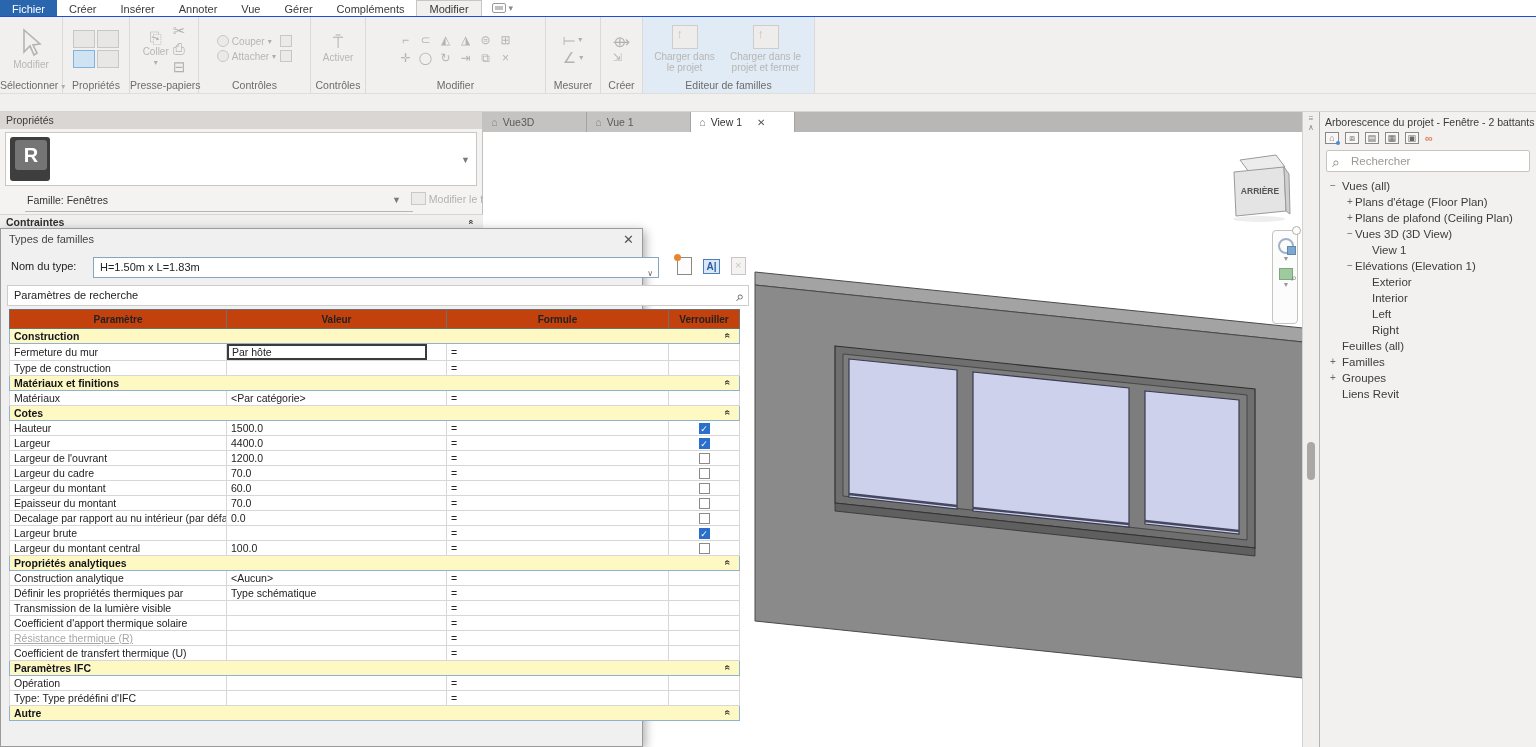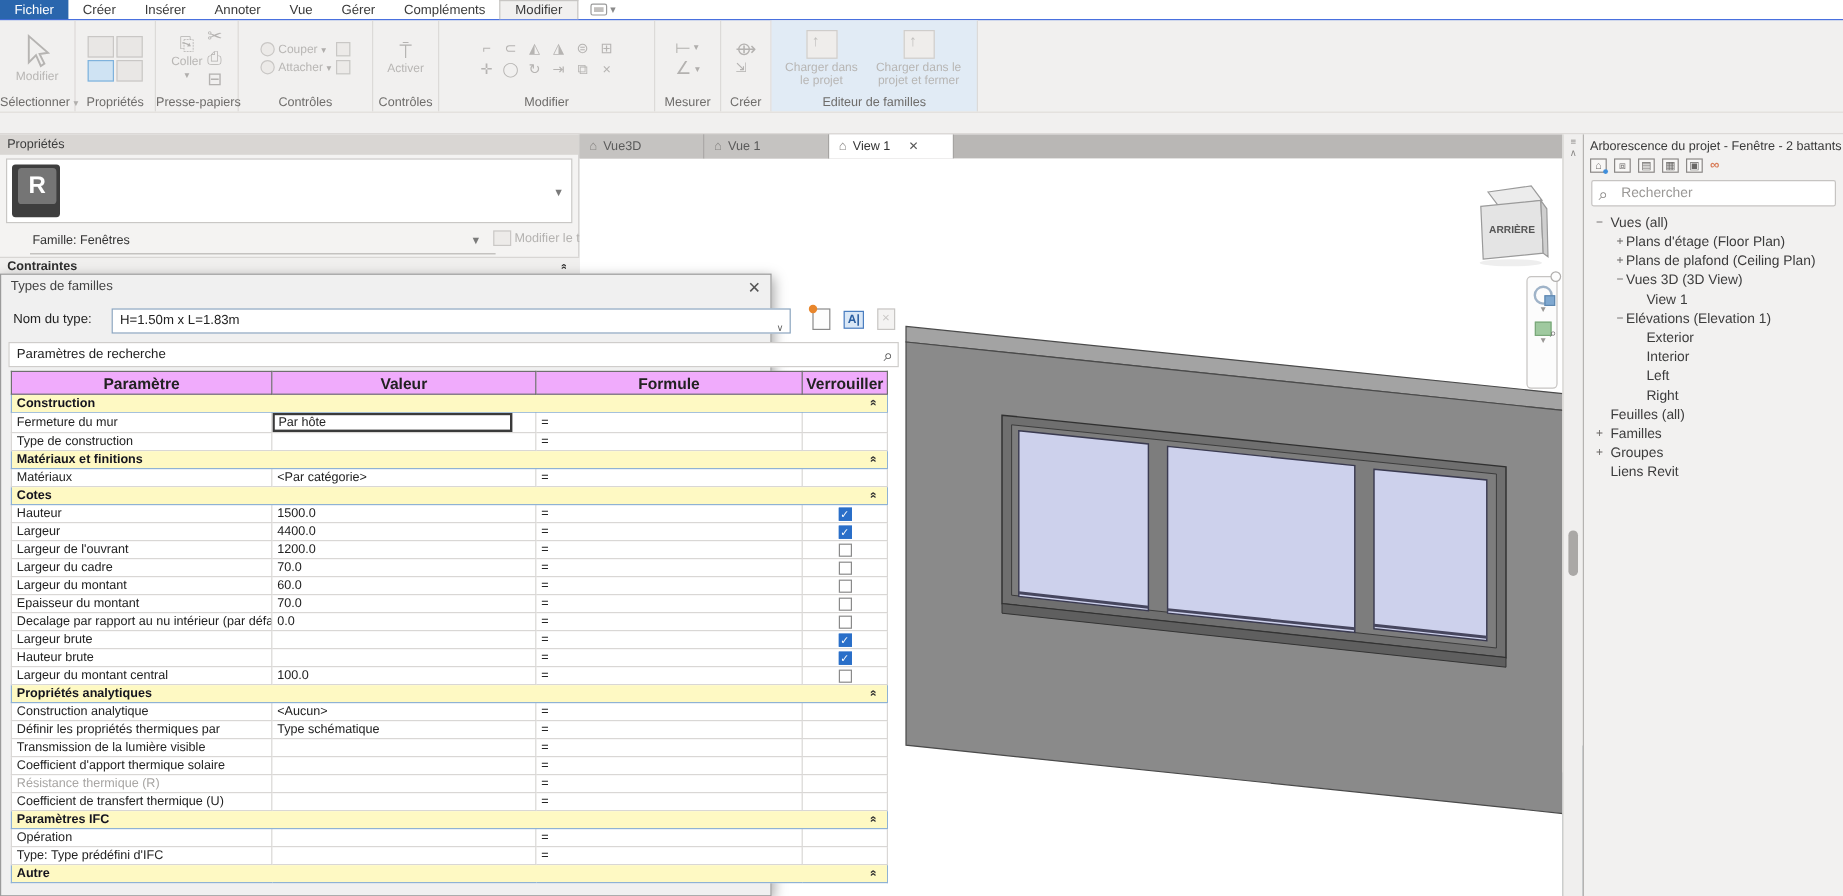--- a/index.html
+++ b/index.html
@@ -93,26 +93,26 @@
   .dlg-tools { position:absolute; right:12px; top:2px; display:flex; gap:11px; align-items:center; }
   .ico-page { width:15px; height:18px; background:#fdfdfd; border:1px solid #8a8a8a; position:relative; }
   .ico-page.new:before { content:""; position:absolute; left:-4px; top:-4px; width:7px; height:7px; border-radius:50%; background:#e8862c; }
   .ico-page.del { border-color:#c8c6c4; background:#f4f3f2; }
   .ico-page.del:after { content:"×"; position:absolute; left:3px; top:1px; color:#c8c6c4; font-size:11px; }
   .ico-rename { width:17px; height:15px; background:#d9e7f6; border:1px solid #4a7ec0; color:#2a5ea0; font-size:10px; font-weight:bold; text-align:center; line-height:13px; }
   .dlg-search { position:absolute; left:6px; top:56px; width:742px; height:21px; background:#fff; border:1px solid #cfcdcb; font-size:11px; color:#222; line-height:19px; padding:0 6px; }
   .dlg-search .mag { position:absolute; right:4px; top:1px; font-size:14px; color:#555; }
 
   .ftable { position:absolute; left:8px; top:80px; width:730px; border-collapse:collapse; table-layout:fixed; background:#fff; }
-  .ftable th { height:19px; font-size:13px; font-weight:bold; color:#222; border:1px solid #6f6f6f; background:#f0abfc; }
+  .ftable th { height:19px; font-size:10px; font-weight:bold; color:#222; border:1px solid #6f6f6f; background:#c2410c; }
   .ftable td { height:15px; font-size:10.5px; color:#222; border:1px solid #d9d7d5; padding:0 4px; overflow:hidden; white-space:nowrap; }
   .ftable tr.sec td { background:#fef9c3; font-weight:bold; color:#14141e; border:1px solid #8fb2d4; position:relative; }
   .ftable tr.sec .chev2 { position:absolute; right:8px; top:1px; display:inline-block; transform:rotate(90deg); font-size:10px; font-weight:bold; color:#333; }
   .ftable td.c-lock { text-align:center; padding:0; }
-  .ftable td.muted { color:#a8a6a4; }
+  .ftable td.muted { color:#a8a6a4;text-decoration:underline; }
   .cbx { display:inline-block; width:11px; height:11px; border:1px solid #8a8a8a; background:#fff; vertical-align:middle; line-height:10px; }
   .cbx.on { background:#2a6fc9; border-color:#2a6fc9; color:#fff; font-size:9px; text-align:center; }
   .val-edit { display:inline-block; min-width:200px; border:2px solid #3a3a3a; background:#fff; padding:0 3px; margin-left:-4px; line-height:12px; }
 
   
   .browser { position:absolute; left:1319px; top:112px; width:217px; height:635px; background:#f2f1f0; border-left:1px solid #b5b3b1; z-index:5; }
   .br-title { font-size:10.5px; color:#3a3a3a; padding:4px 5px 2px; white-space:nowrap; overflow:hidden; }
   .br-tools { display:flex; gap:6px; padding:2px 5px 4px; align-items:center; }
   .bt-ico { width:14px; height:12px; border:1px solid #8a8886; background:#f8f7f6; position:relative; font-size:9px; color:#6a6866; text-align:center; line-height:11px; }
   .bt-ico.home:after { content:""; position:absolute; right:-2px; bottom:-2px; width:4px; height:4px; background:#3f8edb; border-radius:50%; }
@@ -481,26 +481,20 @@
             <td>=</td>
             <td class="c-lock"><span class="cbx"></span></td>
           </tr>
           <tr>
             <td>Largeur brute</td>
             <td></td>
             <td>=</td>
             <td class="c-lock"><span class="cbx on">✓</span></td>
           </tr>
           <tr>
-            <td>Hauteur brute</td>
-            <td></td>
-            <td>=</td>
-            <td class="c-lock"><span class="cbx on">✓</span></td>
-          </tr>
-          <tr>
             <td>Largeur du montant central</td>
             <td>100.0</td>
             <td>=</td>
             <td class="c-lock"><span class="cbx"></span></td>
           </tr>
           <tr class="sec">
             <td colspan="4"><span>Propriétés analytiques</span><span class="chev2">«</span></td>
           </tr>
           <tr>
             <td>Construction analytique</td>

